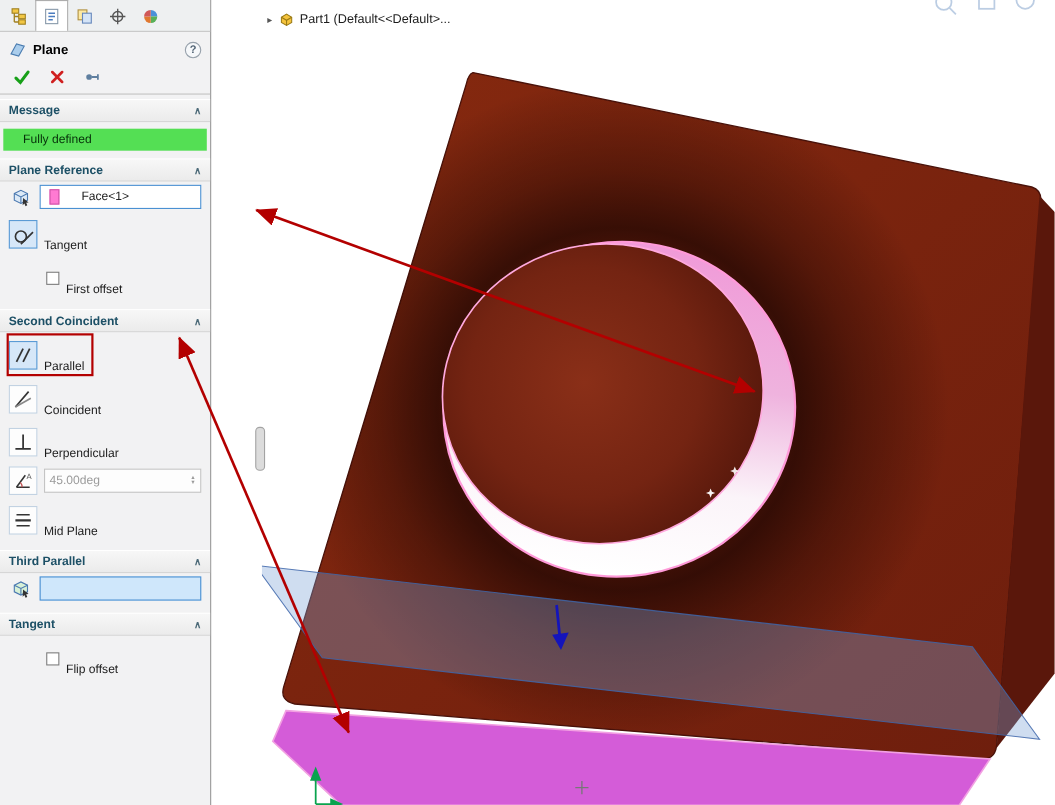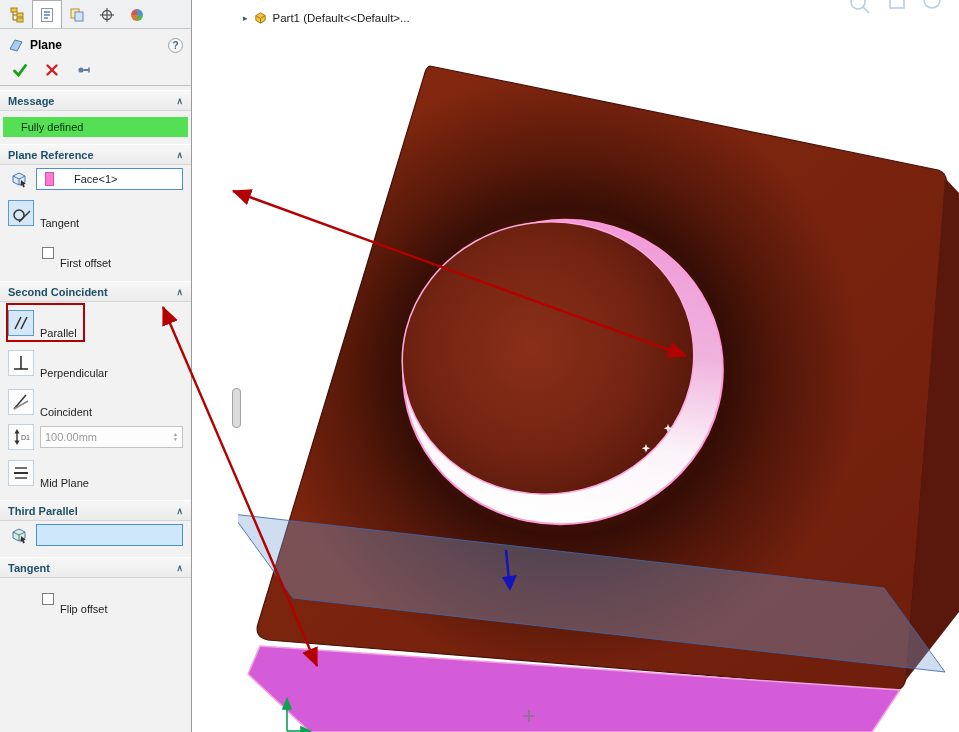--- a/index.html
+++ b/index.html
@@ -196,46 +196,46 @@
               <line x1="4" y1="16" x2="10" y2="4" stroke="#333" stroke-width="1.6"></line>
               <line x1="10" y1="16" x2="16" y2="4" stroke="#333" stroke-width="1.6"></line>
             </svg>
         </span>
         <span class="lbl">Parallel</span>
       </span>
     </div>
     <div class="row">
       <span class="icon-btn">
         <svg viewBox="0 0 20 20">
+            <line x1="3" y1="17" x2="15" y2="3" stroke="#333" stroke-width="1.5"></line>
+            <line x1="3" y1="17" x2="17" y2="9" stroke="#888" stroke-width="1.5"></line>
+          </svg>
+      </span>
+      <span class="lbl">Coincident</span>
+    </div>
+    <div class="row">
+      <span class="icon-btn">
+        <svg viewBox="0 0 20 20">
             <line x1="3" y1="16" x2="17" y2="16" stroke="#333" stroke-width="1.6"></line>
             <line x1="10" y1="3" x2="10" y2="16" stroke="#333" stroke-width="1.6"></line>
           </svg>
       </span>
       <span class="lbl">Perpendicular</span>
     </div>
     <div class="row">
       <span class="icon-btn">
         <svg viewBox="0 0 20 20">
-            <line x1="3" y1="17" x2="15" y2="3" stroke="#333" stroke-width="1.5"></line>
-            <line x1="3" y1="17" x2="17" y2="9" stroke="#888" stroke-width="1.5"></line>
-          </svg>
-      </span>
-      <span class="lbl">Coincident</span>
-    </div>
-    <div class="row">
-      <span class="icon-btn">
-        <svg viewBox="0 0 20 20">
-            <line x1="6" y1="4" x2="6" y2="16" stroke="#333" stroke-width="1.4"></line>
-            <polygon points="6,2 3.5,6.5 8.5,6.5" fill="#333"></polygon>
-            <polygon points="6,18 3.5,13.5 8.5,13.5" fill="#333"></polygon>
-            <text x="10" y="13" font-size="7" fill="#555">D1</text>
+            <line x1="4" y1="16" x2="16" y2="16" stroke="#333" stroke-width="1.4"></line>
+            <line x1="4" y1="16" x2="12" y2="5" stroke="#333" stroke-width="1.4"></line>
+            <path d="M9,16 A6,6 0 0 0 7.5,11.5" fill="none" stroke="#c05050" stroke-width="1.2"></path>
+            <text x="13" y="8" font-size="7" fill="#555">A</text>
           </svg>
       </span>
       <div class="num-field">
-        <span>100.00mm</span>
+        <span>45.00deg</span>
         <span class="spinner">
             <span>▲</span>
             <span>▼</span>
           </span>
       </div>
     </div>
     <div class="row">
       <span class="icon-btn">
         <svg viewBox="0 0 20 20">
             <line x1="4" y1="5" x2="16" y2="5" stroke="#333" stroke-width="1.4"></line>

